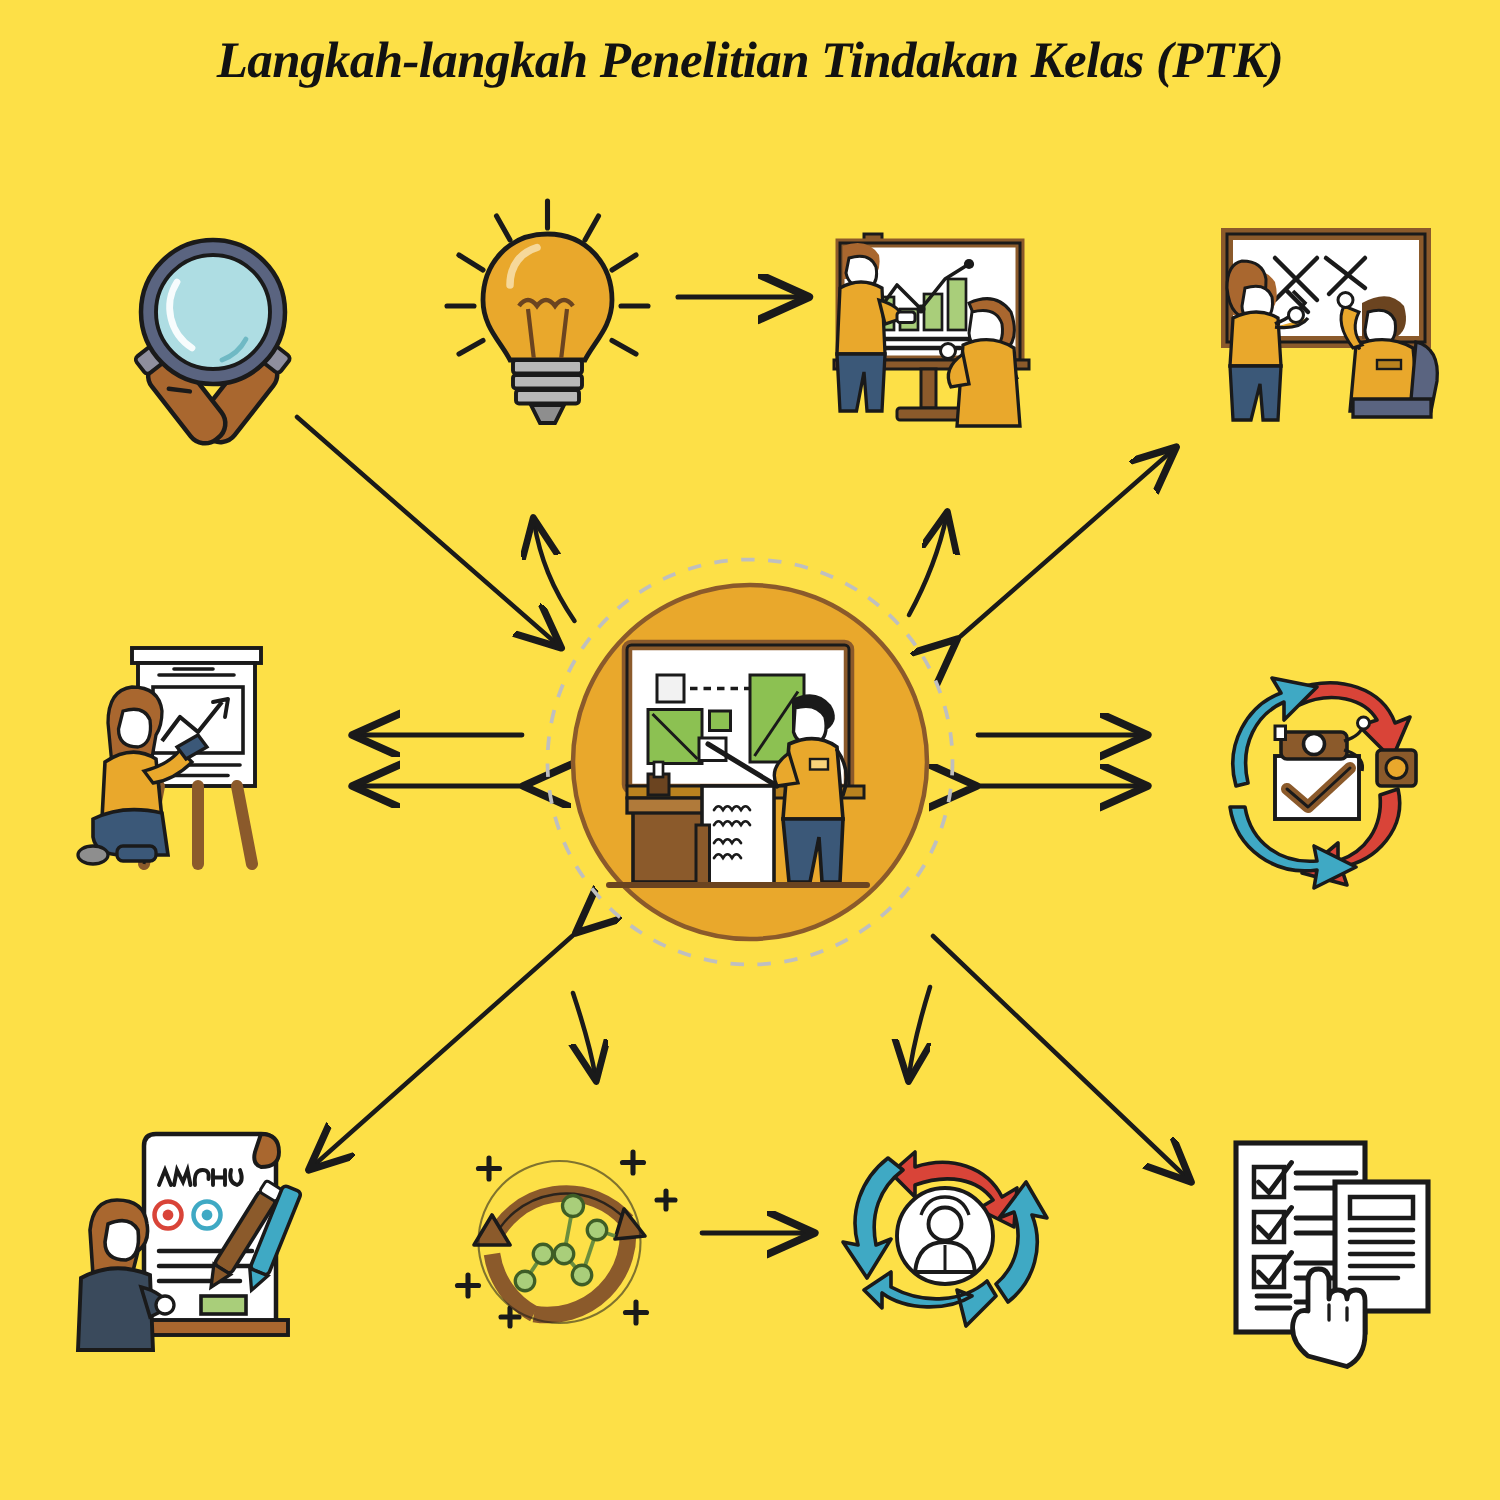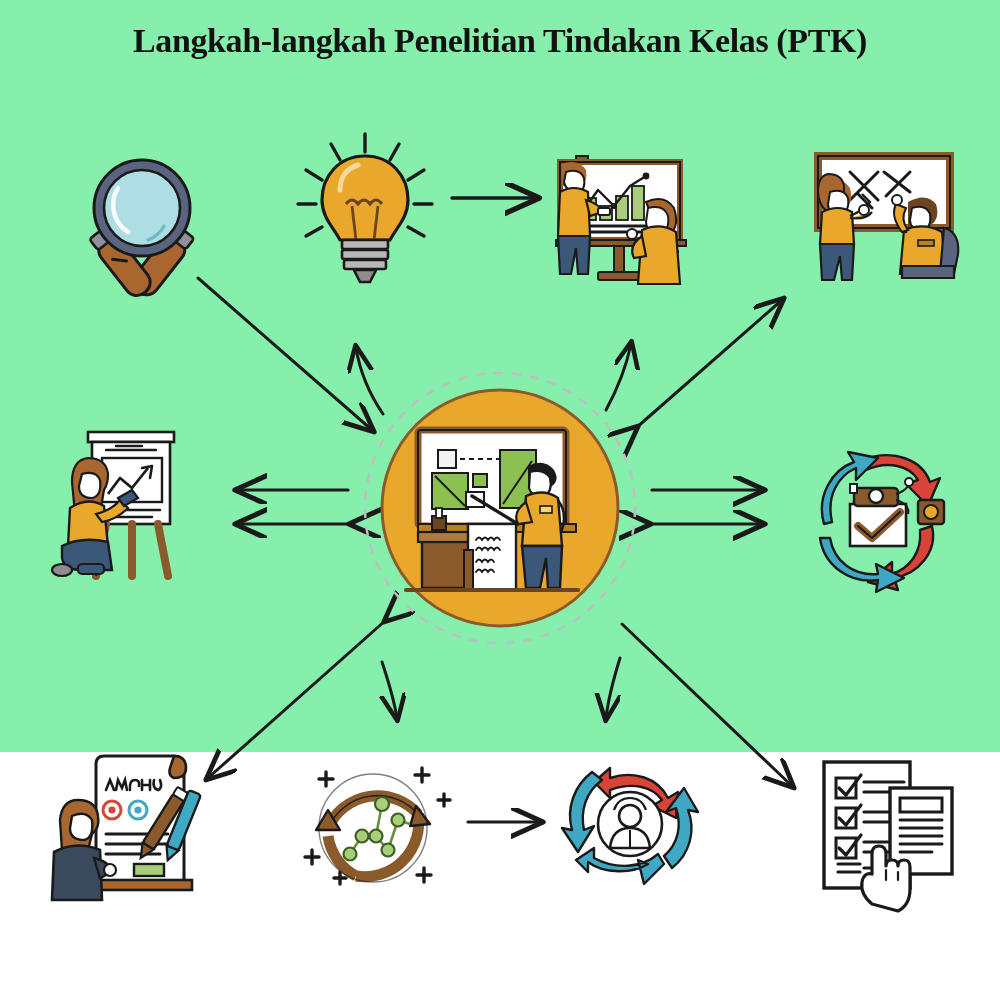--- a/index.html
+++ b/index.html
@@ -5,22 +5,23 @@
 <style>
   html,body{margin:0;padding:0;}
   body{
     width:1000px;height:1000px;
     background:#ffffff;
     font-family:"Liberation Serif", serif;
     overflow:hidden;
   }
   #stage{
     position:relative;
-    width:1000px;height:752px;
-    background:#86efac;
+    width:1000px;height:1000px;
+    background:#fde047;
+    font-style:italic;
   }
   #title{
     position:absolute;
     left:0;top:22px;
     width:1000px;
     text-align:center;
     font-family:"Liberation Serif", serif;
     font-weight:bold;
     font-size:34px;
     letter-spacing:-0.4px;

